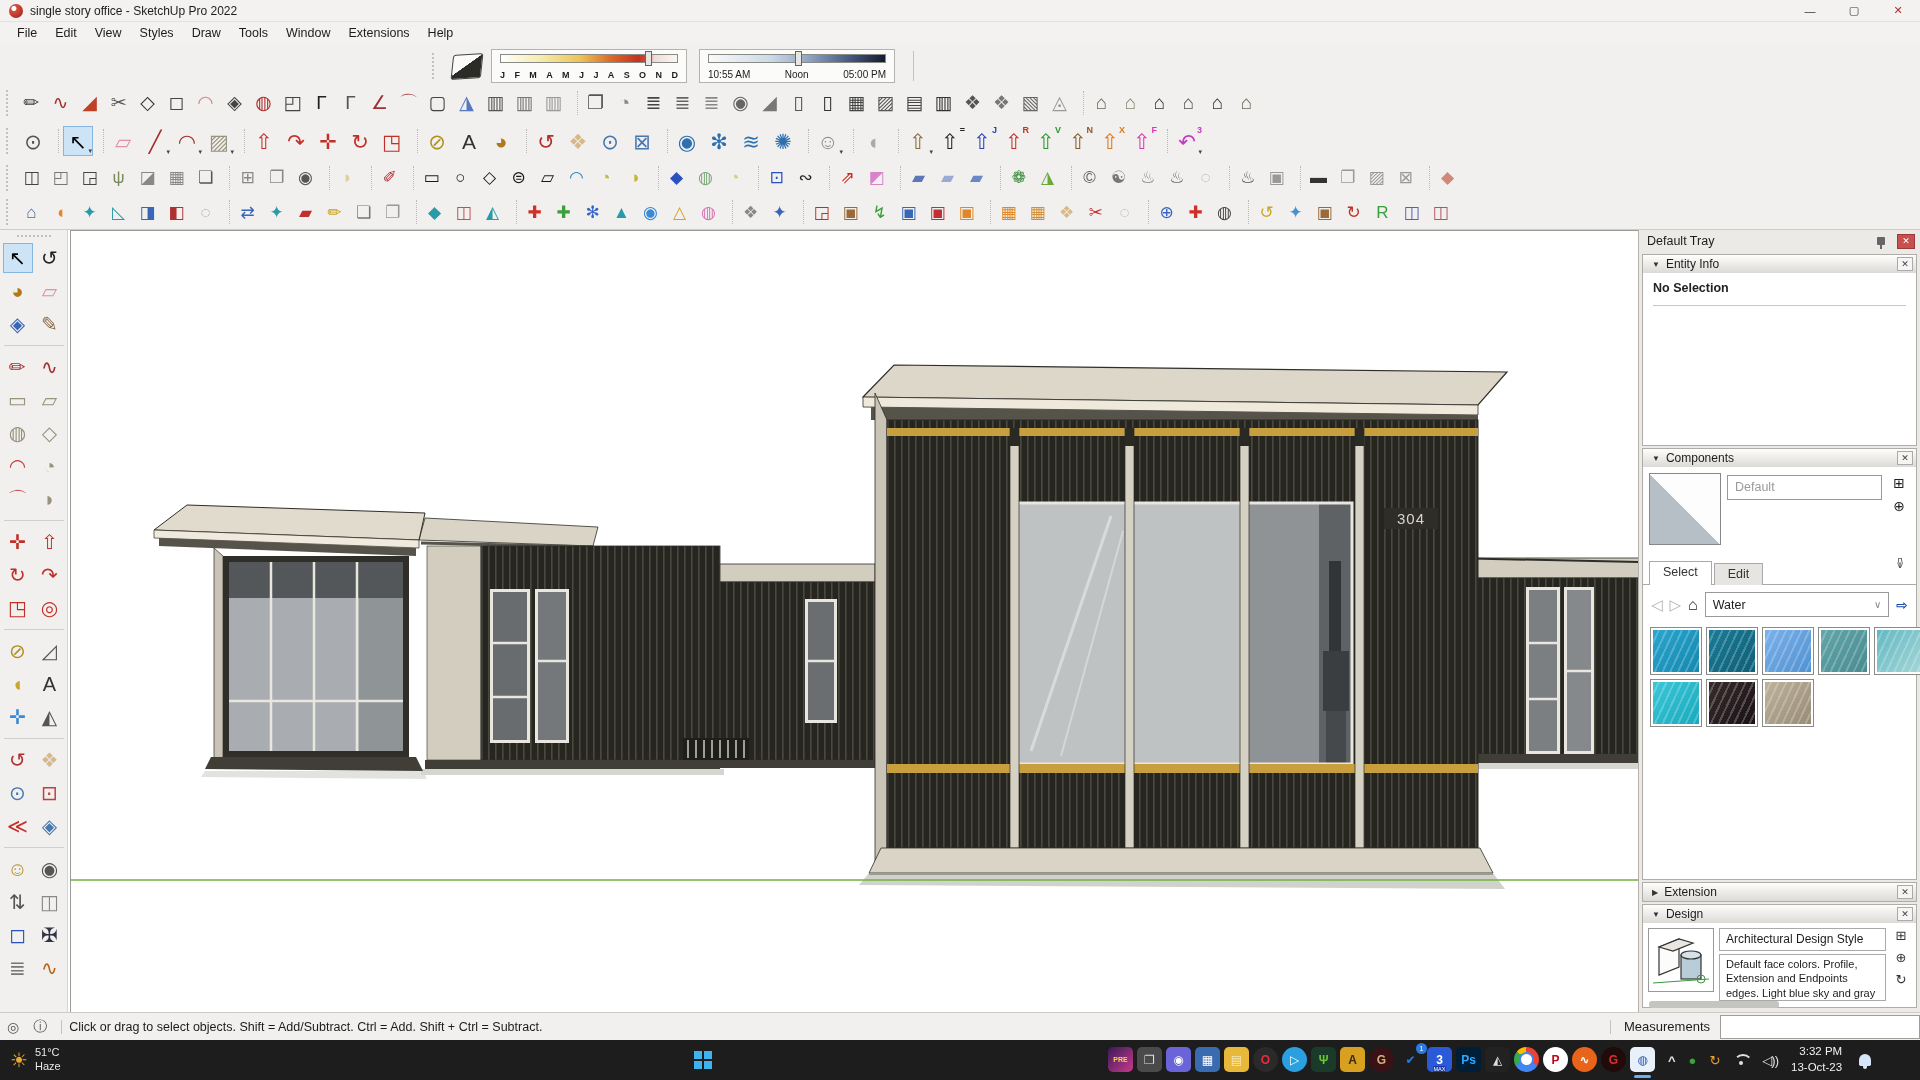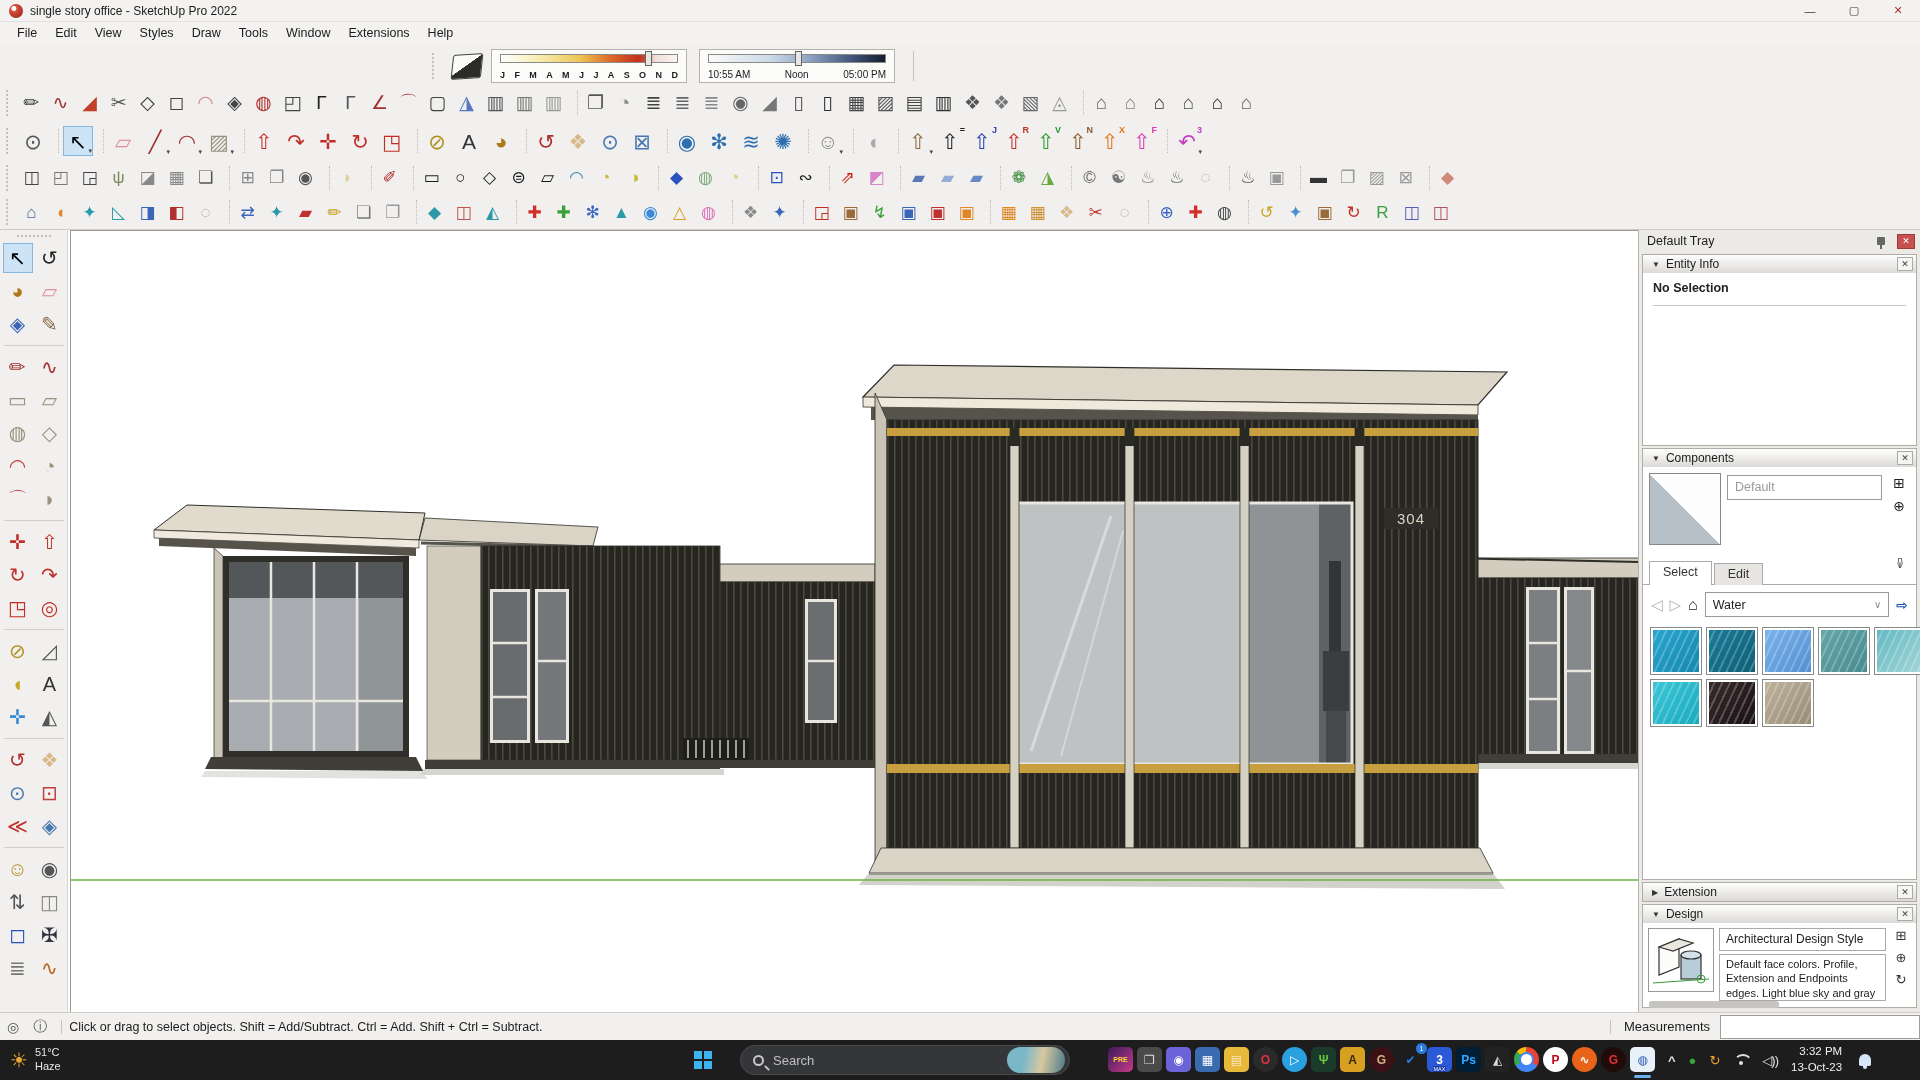--- a/index.html
+++ b/index.html
@@ -1135,25 +1135,20 @@
   <div class="weather">
     <span class="sun">☀</span>
     <div class="wtxt">
       <div>51°C</div>
       <div>Haze</div>
     </div>
   </div>
   <div class="startwrap">
       <span class="winlogo"></span>
     </div>
-  <div class="searchpill">
-    <span class="mag"></span>
-    <span class="searchtxt">Search</span>
-    <span class="castle"></span>
-  </div>
   <div id="apps">
       <div class="app" style="background: linear-gradient(135deg, rgb(58, 26, 90), rgb(200, 58, 138));">
         <b style="color: rgb(248, 216, 56); font-size: 7px;">PRE</b>
       </div>
       <div class="app" style="background: rgb(74, 74, 74);">
         <b style="color: rgb(221, 221, 221);">❐</b>
       </div>
       <div class="app" style="background: rgb(106, 100, 216);">
         <b style="color: rgb(255, 255, 255);">◉</b>
       </div>

